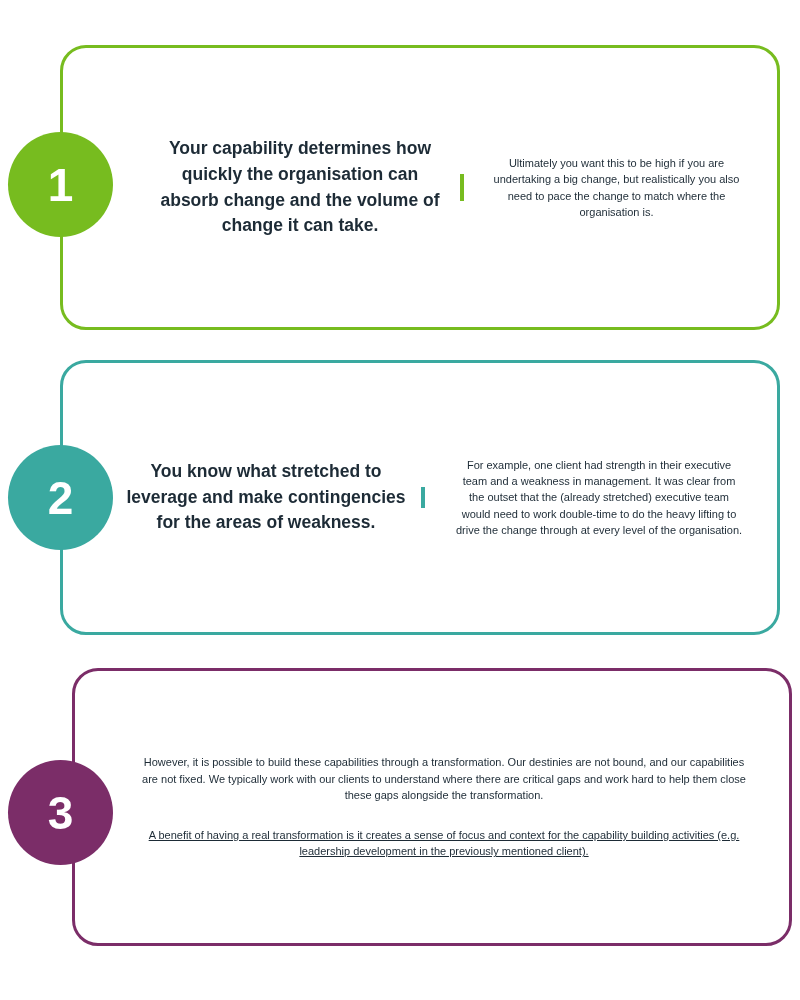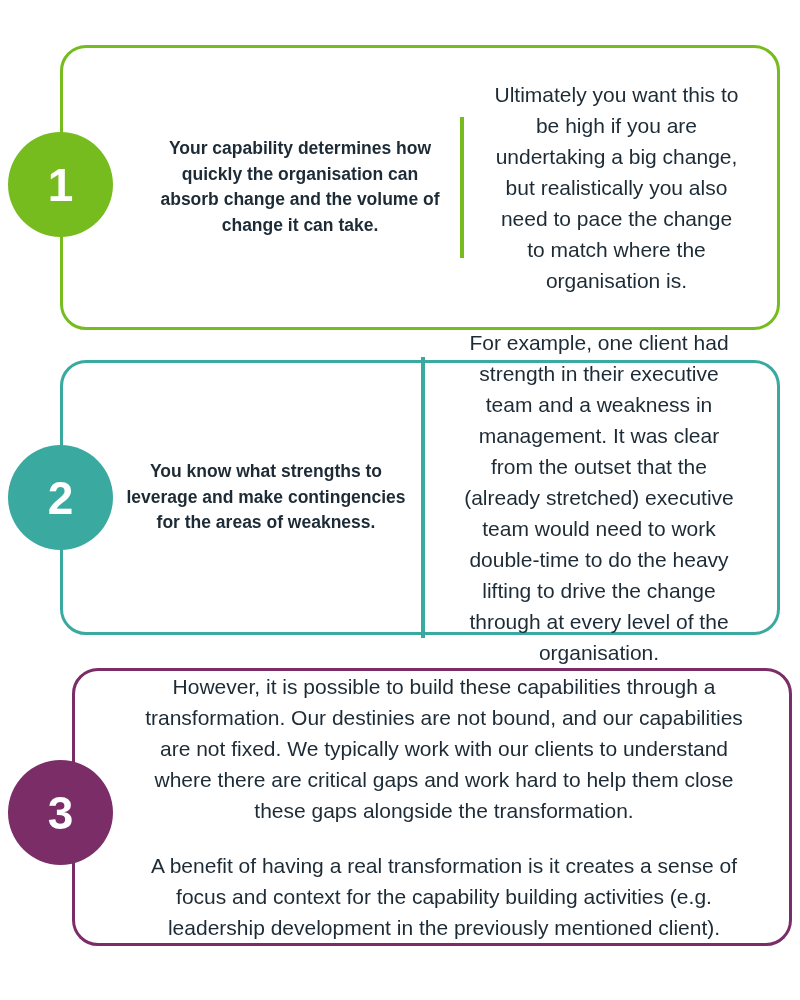--- a/index.html
+++ b/index.html
@@ -170,28 +170,29 @@
 
   .head-text {
     font-size: 17.5px;
     font-weight: bold;
     line-height: 1.47;
     text-align: center;
     color: #1d2b36;
   }
 
   .body-text {
-    font-size: 21px;
+    font-size: 11px;
     line-height: 1.48;
     text-align: center;
     color: #1d2b36;
   }
 
   .body-text + .body-text {
     margin-top: 24px;
+    text-decoration: underline;
   }
 </style>
 </head>
 <body>
 
 <div class="board">
 
   <div class="card item" id="card1">
     <div class="cols">
       <div class="col-left">
@@ -203,21 +204,21 @@
       </div>
     </div>
   </div>
   <div class="badge" id="badge1">
     <span class="badge-num">1</span>
   </div>
 
   <div class="card item" id="card2">
     <div class="cols">
       <div class="col-left">
-        <div class="head-text">You know what strengths to leverage and make contingencies for the areas of weakness.</div>
+        <div class="head-text">You know what stretched to leverage and make contingencies for the areas of weakness.</div>
       </div>
       <div class="divider"></div>
       <div class="col-right">
         <div class="body-text">For example, one client had strength in their executive team and a weakness in management. It was clear from the outset that the (already stretched) executive team would need to work double-time to do the heavy lifting to drive the change through at every level of the organisation.</div>
       </div>
     </div>
   </div>
   <div class="badge" id="badge2">
     <span class="badge-num">2</span>
   </div>

